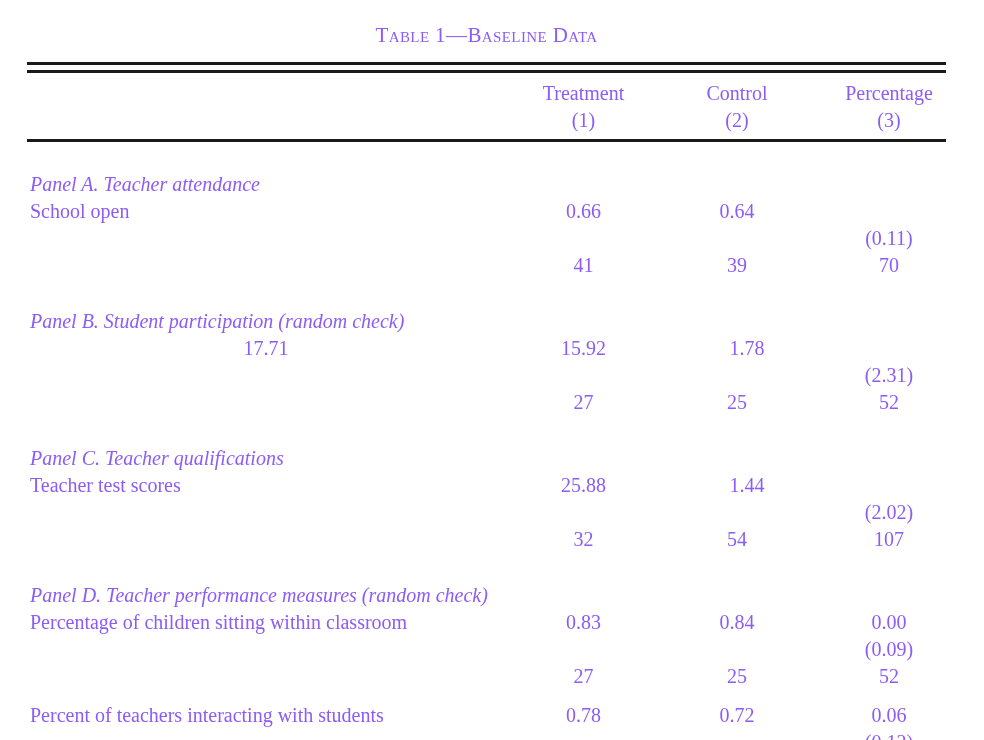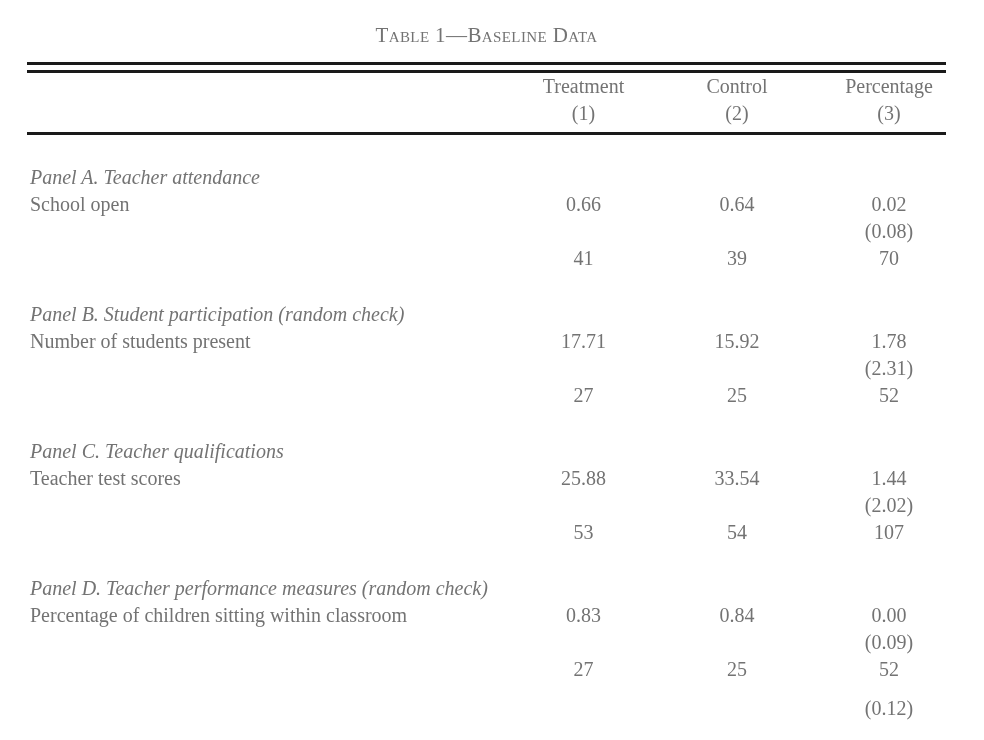--- a/index.html
+++ b/index.html
@@ -1,21 +1,21 @@
 <!DOCTYPE html>
 <html><head>
 <meta charset="utf-8">
 <style>
   html, body { margin: 0; padding: 0; background: #ffffff; }
   .page {
     position: relative;
     width: 984px;
     height: 740px;
     background: #ffffff;
-    color: #737373;
+    color: #8b5cf6;
     font-family: "Liberation Serif", "DejaVu Serif", serif;
     font-size: 20px;
     overflow: hidden;
   }
   .table {
     margin-left: 27px;
     margin-right: 38px; 
   }
   .title {
     text-align: center;
@@ -40,21 +40,21 @@
   .row {
     display: grid;
     grid-template-columns: 478px 157px 150px 134px;
     line-height: 27px;
     height: 27px;
   }
   .cell { white-space: nowrap; overflow: visible; }
   .cell.label { text-align: left; padding-left: 3px; }
   .cell.num { text-align: center; }
   .cell.diff { padding-left: 20px; } 
-  .header-block { }
+  .header-block { padding-top: 7px; }
   .panel-heading { font-style: italic; }
   .panel { margin-top: 29px; }
   .panel.first { }
   .rowgroup + .rowgroup { margin-top: 12px; }
 </style>
 </head>
 <body>
 
 <div class="page">
   <div class="table">
@@ -82,44 +82,42 @@
 
     <div class="panel first">
       <div class="row">
         <div class="cell label panel-heading">Panel A. Teacher attendance</div>
       </div>
       <div class="rowgroup">
         <div class="row">
           <div class="cell label">School open</div>
           <div class="cell num">0.66</div>
           <div class="cell num">0.64</div>
-          <div class="cell num diff">0.02</div>
-        </div>
-        <div class="row">
-          <div class="cell label"></div>
-          <div class="cell num"></div>
-          <div class="cell num"></div>
-          <div class="cell num diff">(0.08)</div>
+        </div>
+        <div class="row">
+          <div class="cell label"></div>
+          <div class="cell num"></div>
+          <div class="cell num"></div>
+          <div class="cell num diff">(0.11)</div>
         </div>
         <div class="row">
           <div class="cell label"></div>
           <div class="cell num">41</div>
           <div class="cell num">39</div>
           <div class="cell num diff">70</div>
         </div>
       </div>
     </div>
 
     <div class="panel">
       <div class="row">
         <div class="cell label panel-heading">Panel B. Student participation (random check)</div>
       </div>
       <div class="rowgroup">
         <div class="row">
-          <div class="cell label">Number of students present</div>
           <div class="cell num">17.71</div>
           <div class="cell num">15.92</div>
           <div class="cell num diff">1.78</div>
         </div>
         <div class="row">
           <div class="cell label"></div>
           <div class="cell num"></div>
           <div class="cell num"></div>
           <div class="cell num diff">(2.31)</div>
         </div>
@@ -133,32 +131,31 @@
     </div>
 
     <div class="panel">
       <div class="row">
         <div class="cell label panel-heading">Panel C. Teacher qualifications</div>
       </div>
       <div class="rowgroup">
         <div class="row">
           <div class="cell label">Teacher test scores</div>
           <div class="cell num">25.88</div>
-          <div class="cell num">33.54</div>
           <div class="cell num diff">1.44</div>
         </div>
         <div class="row">
           <div class="cell label"></div>
           <div class="cell num"></div>
           <div class="cell num"></div>
           <div class="cell num diff">(2.02)</div>
         </div>
         <div class="row">
           <div class="cell label"></div>
-          <div class="cell num">53</div>
+          <div class="cell num">32</div>
           <div class="cell num">54</div>
           <div class="cell num diff">107</div>
         </div>
       </div>
     </div>
 
     <div class="panel">
       <div class="row">
         <div class="cell label panel-heading">Panel D. Teacher performance measures (random check)</div>
       </div>
@@ -177,20 +174,26 @@
         </div>
         <div class="row">
           <div class="cell label"></div>
           <div class="cell num">27</div>
           <div class="cell num">25</div>
           <div class="cell num diff">52</div>
         </div>
       </div>
       <div class="rowgroup">
         <div class="row">
+          <div class="cell label">Percent of teachers interacting with students</div>
+          <div class="cell num">0.78</div>
+          <div class="cell num">0.72</div>
+          <div class="cell num diff">0.06</div>
+        </div>
+        <div class="row">
           <div class="cell label"></div>
           <div class="cell num"></div>
           <div class="cell num"></div>
           <div class="cell num diff">(0.12)</div>
         </div>
       </div>
     </div>
 
   </div>
 </div>

